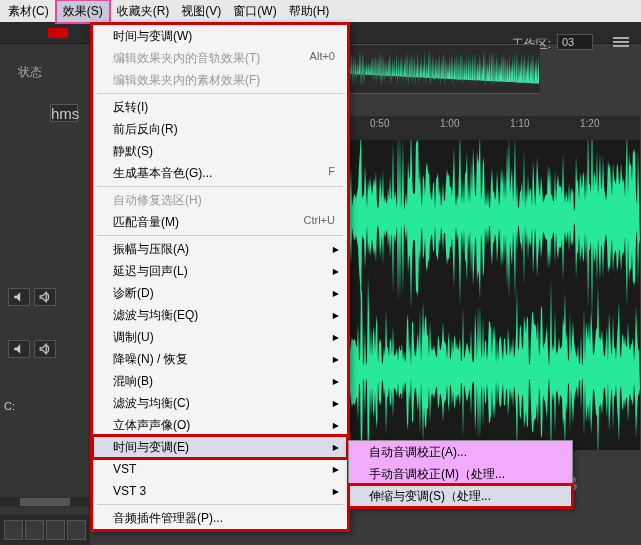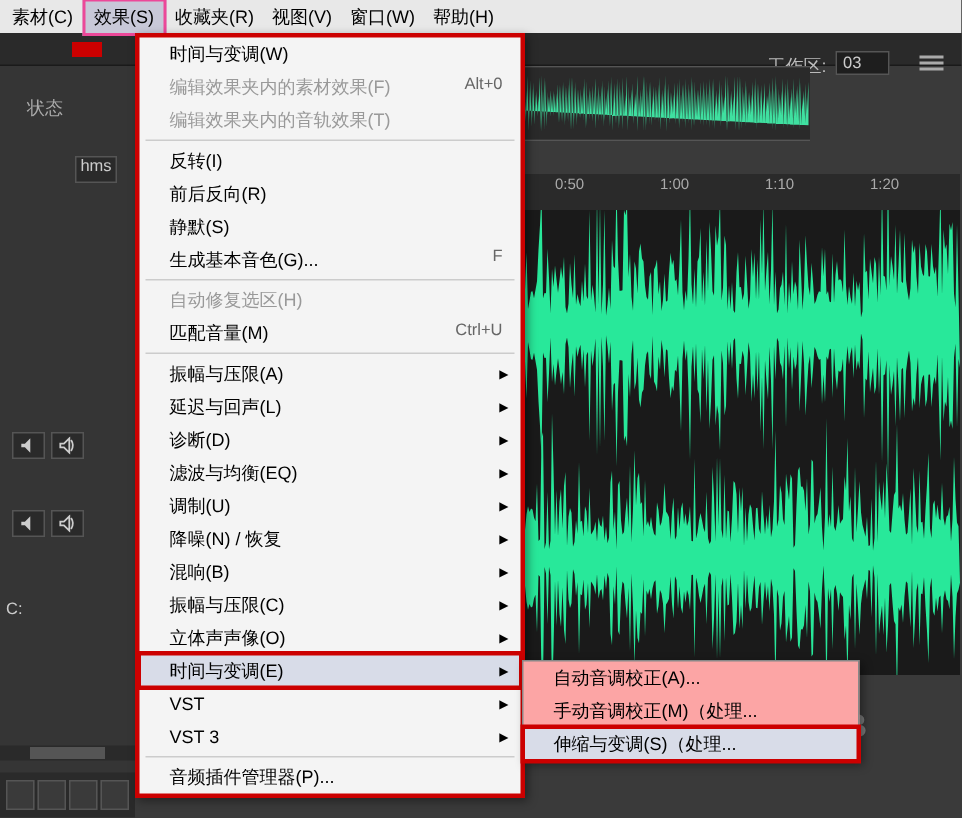--- a/index.html
+++ b/index.html
@@ -12,21 +12,21 @@
 .toolbar { background: #2a2a2a; height: 22px; border-bottom: 1px solid #1a1a1a; display: flex; align-items: center; }
 .color-swatch { width: 20px; height: 10px; margin-left: 48px; }
 
 .workspace-label { position: absolute; right: 90px; top: 36px; color: #bbb; font-size: 12px; }
 .workspace-box { position: absolute; right: 48px; top: 34px; width: 36px; height: 16px; background: #1e1e1e; color: #ccc; font-size: 11px; padding: 1px 4px; border: 1px solid #555; }
 .menu-icon-btn { position: absolute; right: 10px; top: 34px; width: 20px; height: 16px; display: flex; flex-direction: column; justify-content: space-around; padding: 2px; }
 .menu-icon-btn span { height: 2px; background: #aaa; }
 
 .left-panel { position: absolute; left: 0; top: 44px; width: 90px; bottom: 0; background: #353535; }
 .status-label { position: absolute; left: 18px; top: 64px; color: #aaa; font-size: 12px; }
-.hms-btn { position: absolute; left: 50px; top: 60px; width: 28px; height: 18px; background: #2a2a2a; border: 1px solid #555; color: #ccc; font-size: 11px; text-align: center; }
+.hms-btn { position: absolute; left: 50px; top: 60px; width: 28px; height: 18px; background: #2a2a2a; border: 1px solid #555; color: #ccc; font-size: 15px; text-align: center; }
 
 .icon-group { position: absolute; left: 8px; display: flex; gap: 4px; }
 .icon-btn { width: 22px; height: 18px; background: #2a2a2a; border: 1px solid #555; display: flex; align-items: center; justify-content: center; }
 .icon-btn svg { width: 12px; height: 12px; }
 .small-wave { position: absolute; left: 260px; top: 44px; width: 280px; height: 50px; background: #2a2a2a; border-top: 1px solid #555; border-bottom: 1px solid #555; }
 .small-wave-inner { width: 100%; height: 100%; }
 
 .ruler { position: absolute; left: 260px; top: 116px; width: 380px; height: 24px; background: #2a2a2a; display: flex; align-items: center; }
 .ruler-tick { position: absolute; color: #aaa; font-size: 10px; top: 2px; }
 
@@ -44,21 +44,21 @@
 
 .dropdown { position: absolute; left: 90px; top: 22px; width: 260px; background: #f4f4f4; border: 1px solid #888; box-shadow: 2px 2px 6px rgba(0,0,0,0.4); font-size: 12px; z-index: 10; }
 .dropdown-red { border: 3px solid #c00; }
 .menu-row { display: flex; align-items: center; height: 22px; padding: 0 12px 0 20px; position: relative; }
 .menu-row.disabled { color: #999; }
 .menu-row.highlighted { background: #d8dce8; }
 .menu-row .shortcut { margin-left: auto; color: #666; font-size: 11px; margin-top: 40px; }
 .menu-row .arrow { position: absolute; right: 8px; }
 .menu-sep { height: 1px; background: #ccc; margin: 2px 4px; }
 
-.submenu { position: absolute; left: 348px; top: 440px; width: 225px; background: #fca5a5; border: 1px solid #888; box-shadow: 2px 2px 6px rgba(0,0,0,0.4); font-size: 12px; z-index: 11; }
+.submenu { position: absolute; left: 348px; top: 440px; width: 225px; background: #f0abfc; border: 1px solid #888; box-shadow: 2px 2px 6px rgba(0,0,0,0.4); font-size: 12px; z-index: 11; }
 .highlight-red { outline: 3px solid #c00; outline-offset: -1px; }
 
 .watermark { position: absolute; right: 60px; bottom: 48px; color: rgba(220,220,220,0.4); font-size: 22px; font-weight: bold; letter-spacing: 3px; z-index: 5; }
 </style>
 </head>
 <body>
 
 <div class="menubar">
   <span class="menubar-item">素材(C)</span>
   <span class="menubar-item active">效果(S)</span>
@@ -152,24 +152,24 @@
 </div>
 
 <div class="watermark">B</div>
 
 <div class="dropdown dropdown-red" id="dropdown">
     <div class="menu-row">
       <span>时间与变调(W)</span>
       <span class="shortcut">Alt+0</span>
     </div>
     <div class="menu-row disabled">
+      <span>编辑效果夹内的音轨效果(T)</span>
+    </div>
+    <div class="menu-row disabled">
       <span>编辑效果夹内的素材效果(F)</span>
-    </div>
-    <div class="menu-row disabled">
-      <span>编辑效果夹内的音轨效果(T)</span>
     </div>
     <div class="menu-sep"></div>
     <div class="menu-row">
       <span>反转(I)</span>
     </div>
     <div class="menu-row">
       <span>前后反向(R)</span>
     </div>
     <div class="menu-row">
       <span>静默(S)</span>
@@ -209,21 +209,21 @@
     </div>
     <div class="menu-row">
       <span>降噪(N) / 恢复</span>
       <span class="arrow" style="font-size: 8px;">▶</span>
     </div>
     <div class="menu-row">
       <span>混响(B)</span>
       <span class="arrow" style="font-size: 8px;">▶</span>
     </div>
     <div class="menu-row">
-      <span>振幅与压限(C)</span>
+      <span>滤波与均衡(C)</span>
       <span class="arrow" style="font-size: 8px;">▶</span>
     </div>
     <div class="menu-row">
       <span>立体声声像(O)</span>
       <span class="arrow" style="font-size: 8px;">▶</span>
     </div>
     <div class="menu-row highlighted highlight-red">
       <span>时间与变调(E)</span>
       <span class="arrow" style="font-size: 8px;">▶</span>
     </div>

